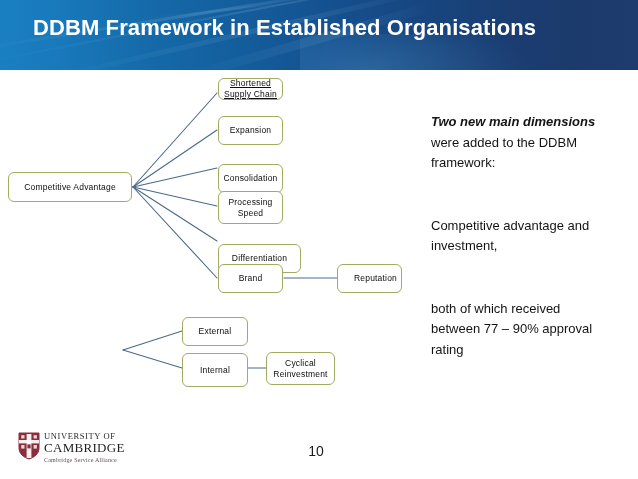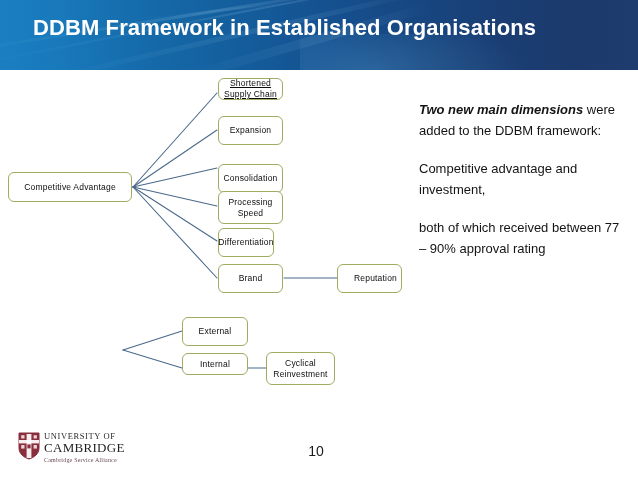--- a/index.html
+++ b/index.html
@@ -111,21 +111,21 @@
   
   #bodytext {
     position: absolute;
     left: 419px;
     top: 100px;
     width: 206px;
     font-size: 13px;
     line-height: 20.5px;
     color: #141414;
   }
-  #bodytext p { margin: 0; }
+  #bodytext p { margin: 12px; }
   #bodytext .spacer { height: 18px; }
   #bodytext .lead { font-weight: bold; font-style: italic; }
 
   
   #logo {
     position: absolute;
     left: 18px;
     top: 431px;
     width: 108px;
     height: 34px;
@@ -227,38 +227,38 @@
 
   <div class="node" style="left:218px; top:164px; width:65px; height:29px;">
     <span style="white-space:pre-line;">Consolidation</span>
   </div>
 
   <div class="node" style="left:218px; top:191px; width:65px; height:33px;">
     <span style="white-space:pre-line;">Processing
 Speed</span>
   </div>
 
-  <div class="node" style="left:218px; top:228px; width:56px; height:29px;text-align:center;">
+  <div class="node" style="left:218px; top:244px; width:83px; height:29px;text-align:center;">
     <span style="white-space:pre-line;">Differentiation</span>
   </div>
 
   <div class="node" style="left:218px; top:264px; width:65px; height:29px;">
     <span style="white-space:pre-line;">Brand</span>
   </div>
 
   <div class="node" style="left:337px; top:264px; width:65px; height:29px;">
     <span style="white-space:pre-line;margin-left:12px;">Reputation</span>
   </div>
 
 
   <div class="node" style="left:182px; top:317px; width:66px; height:29px;">
     <span style="white-space:pre-line;">External</span>
   </div>
 
-  <div class="node" style="left:182px; top:353px; width:66px; height:22px;">
+  <div class="node" style="left:182px; top:353px; width:66px; height:34px;">
     <span style="white-space:pre-line;">Internal</span>
   </div>
 
   <div class="node" style="left:266px; top:352px; width:69px; height:33px;">
     <span style="white-space:pre-line;">Cyclical
 Reinvestment</span>
   </div>
 
   <div id="bodytext">
     <p><span class="lead">Two new main dimensions</span><span> were added to the DDBM framework:</span></p>

